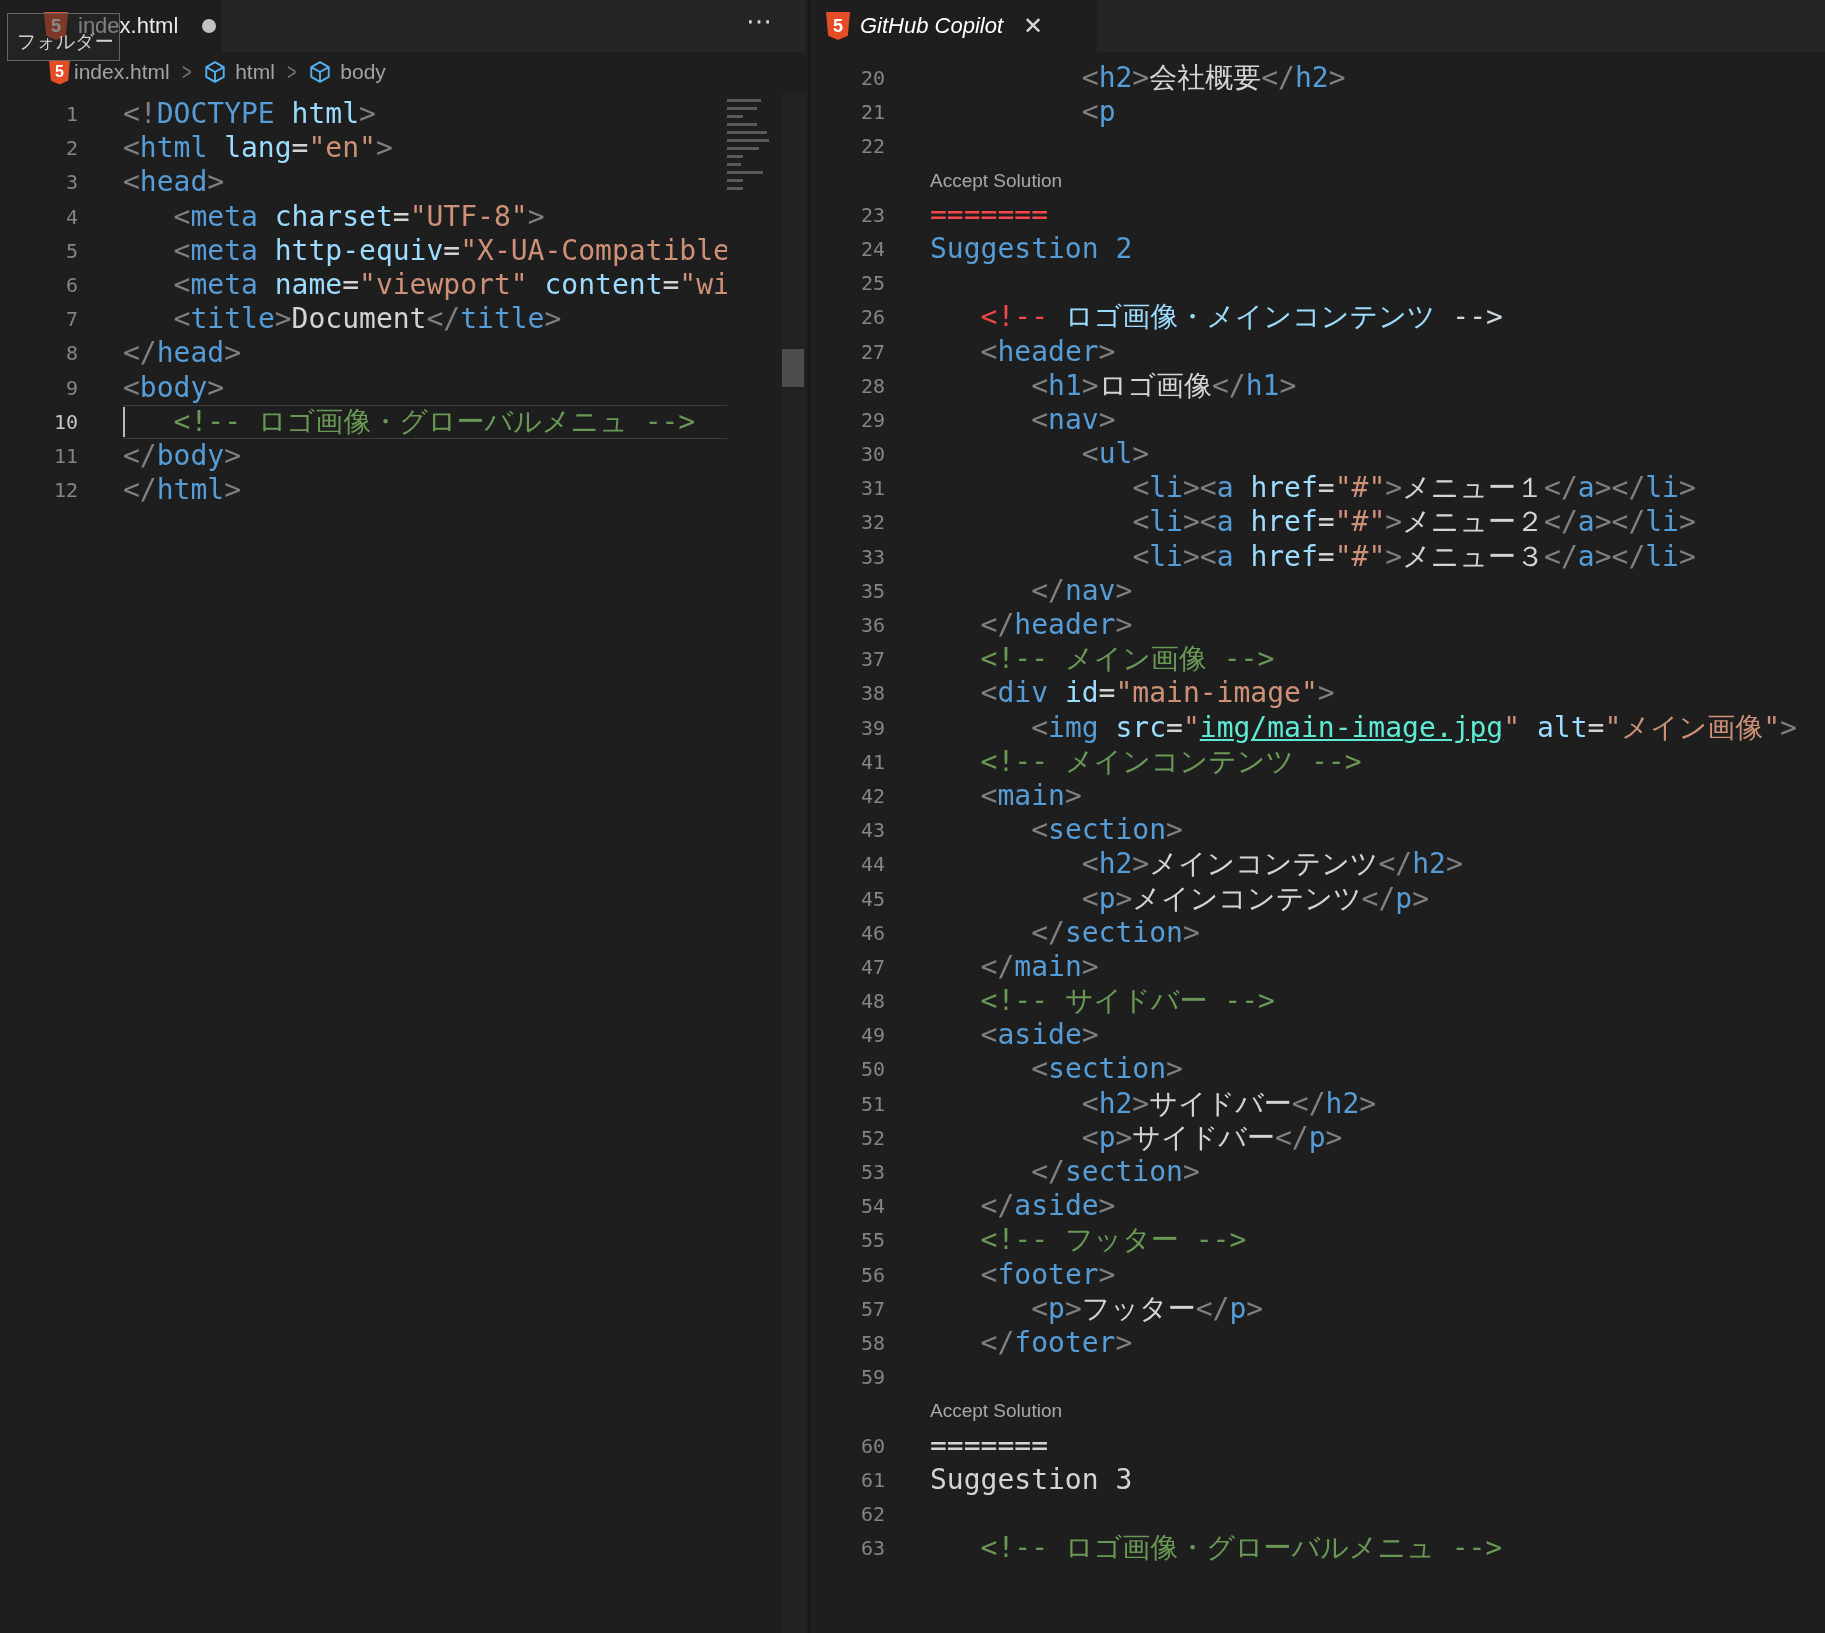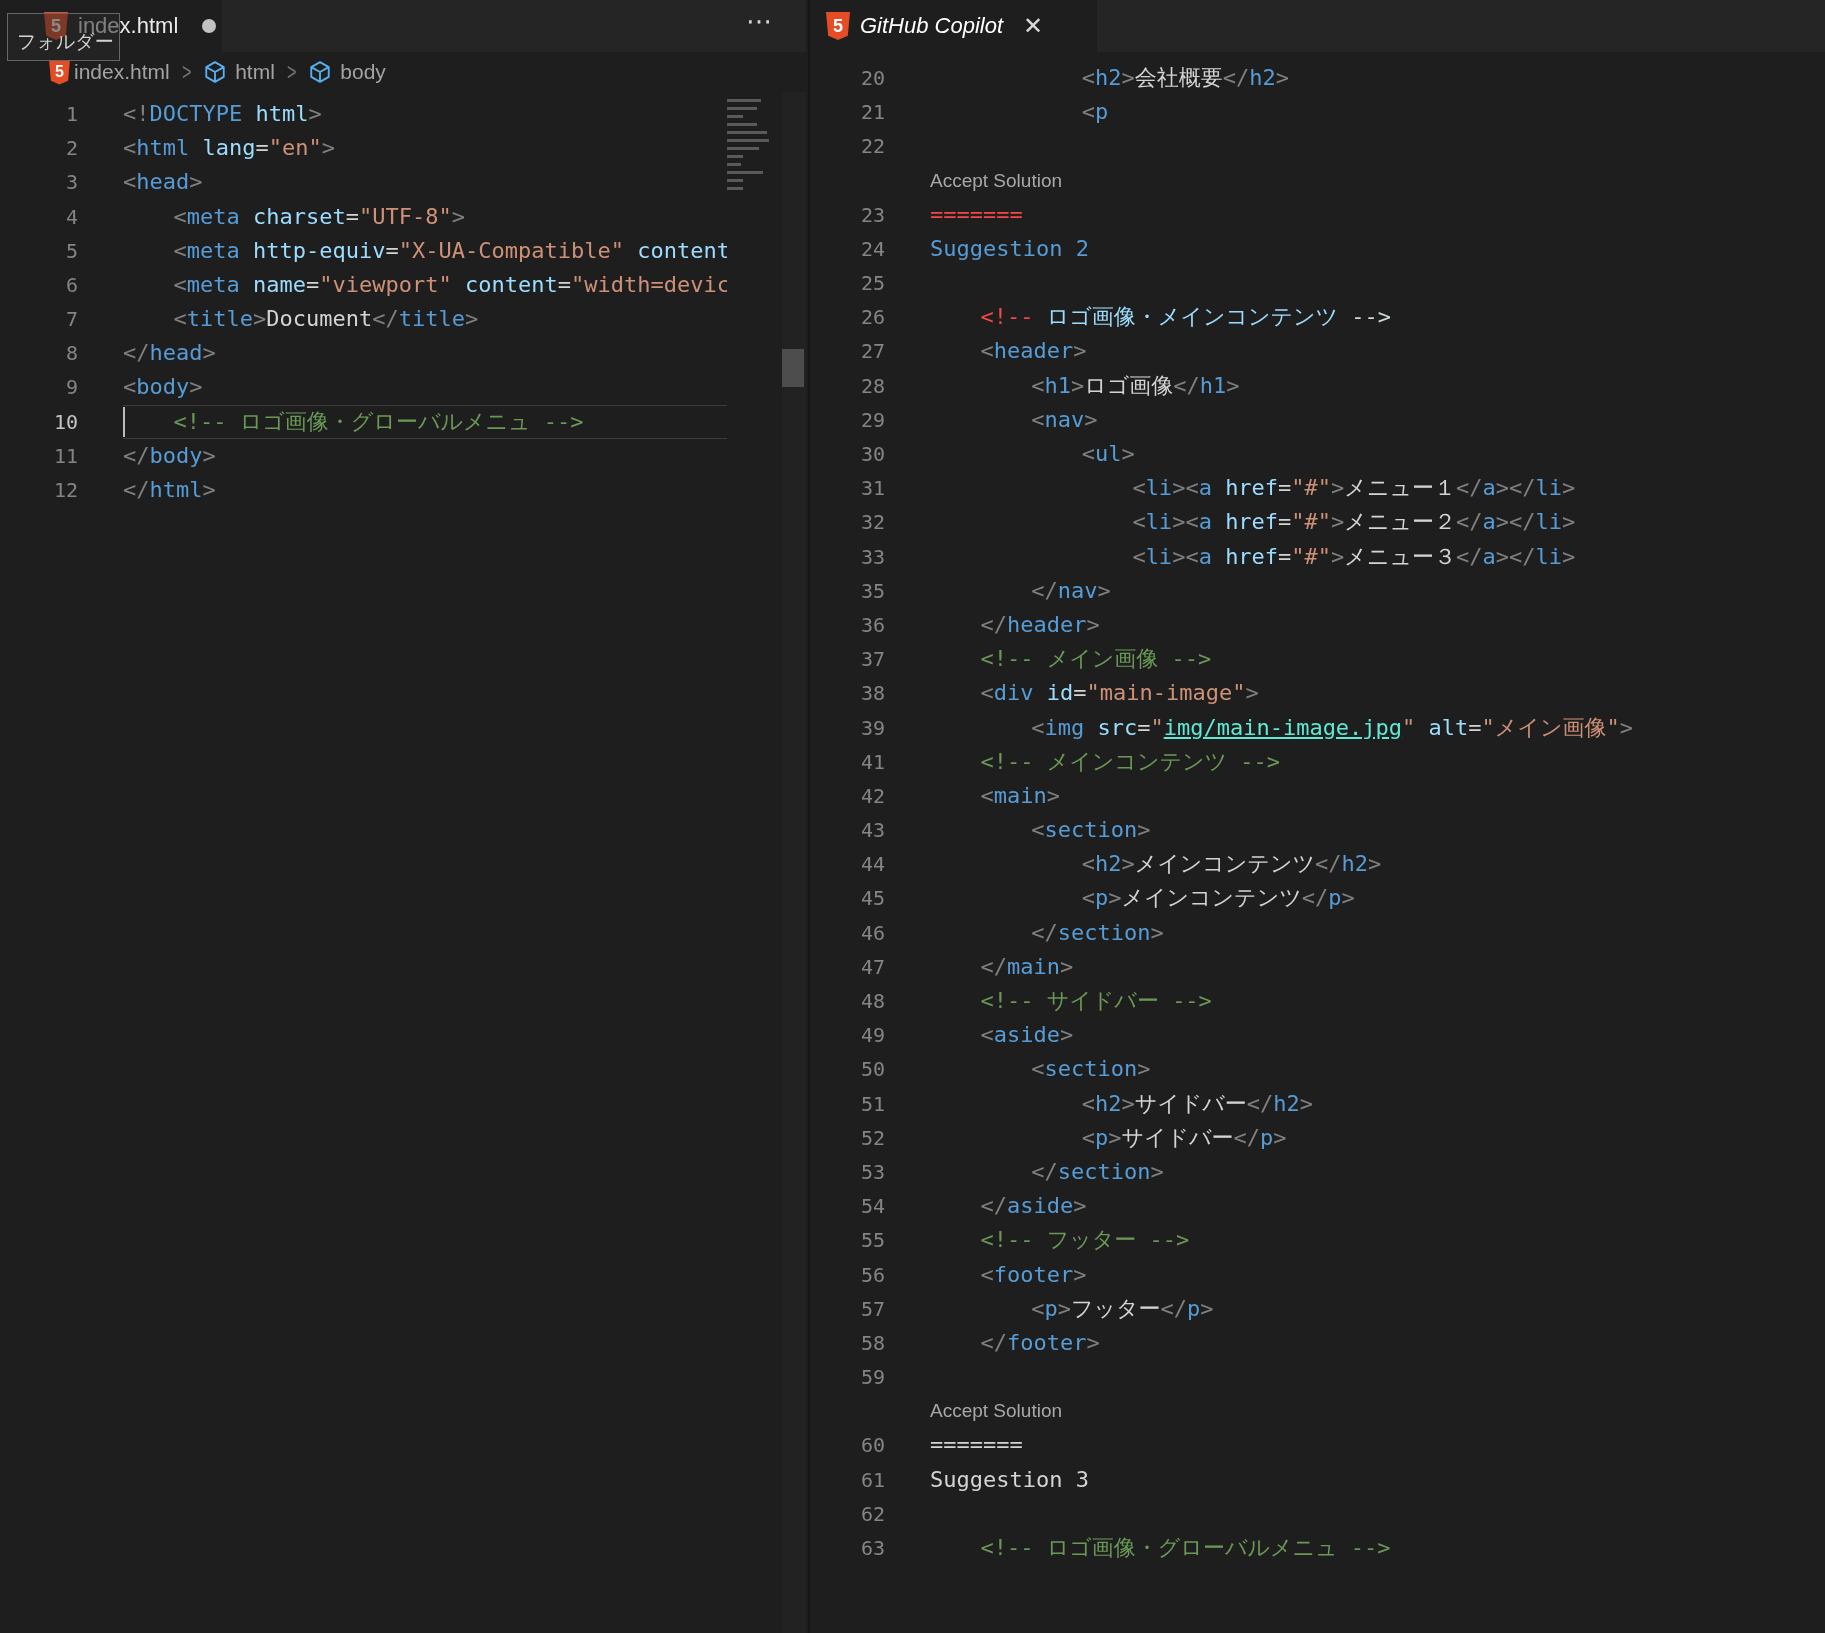--- a/index.html
+++ b/index.html
@@ -39,28 +39,28 @@
                padding-left:49px;color:#a3a3a3;font-size:21px;}
   .bc-item{margin:0 4px;white-space:nowrap;}
   .bc-sep{color:#767676;font-size:23px;margin:0 6px;transform:scaleX(.7);}
   .breadcrumbs .cube{margin:0 4px;}
 
   
   .codearea{position:absolute;left:0;bottom:0;overflow:hidden;box-sizing:border-box;}
   #gL .codearea{top:92px;width:727px;padding-top:5px;}
   #gR .codearea{top:52px;width:1015px;padding-top:9px;}
 
-  .row{height:34.2px;display:flex;align-items:flex-end;position:relative;white-space:pre;}
+  .row{height:34.2px;display:flex;align-items:flex-start;position:relative;white-space:pre;}
   .ln{flex:none;width:123px;text-align:right;padding-right:45px;box-sizing:border-box;
       color:#858585;font-size:20px;line-height:34.2px;font-family:"DejaVu Sans Mono",monospace;}
   #gR .ln{width:120px;}
   .row.cur .ln{color:#c6c6c6;}
   .block{flex:none;width:50.6px;}
   .guide{flex:none;width:0;border-left:1px solid #3f3f46;}
-  .codeline{font-size:22px;line-height:34.2px;font-family:"DejaVu Sans Mono",monospace;margin-top:13px;}
+  .codeline{font-size:28px;line-height:34.2px;font-family:"DejaVu Sans Mono",monospace;}
   .lens{color:#a8a8a8;font-size:19px;line-height:34.2px;padding-left:120px;font-family:"Liberation Sans",sans-serif;}
   .row.cur::before{content:"";position:absolute;left:123px;right:0;top:0;bottom:0;
                    border-top:1px solid #3c3c3c;border-bottom:1px solid #3c3c3c;pointer-events:none;}
   .cursor{position:absolute;left:123px;top:2px;width:2px;height:30px;background:#bcbcbc;}
 
   
   .tk.pun{color:#808080}  .tk.tag{color:#569cd6}  .tk.attr{color:#9cdcfe}
   .tk.str{color:#ce9178}  .tk.txt{color:#d4d4d4}  .tk.com{color:#6a9955}
   .tk.red{color:#f44747}  .tk.pale{color:#cfd8dc} .tk.eq{color:#d4d4d4}
   .tk.lnk{color:#5eead4;text-decoration:underline;}

